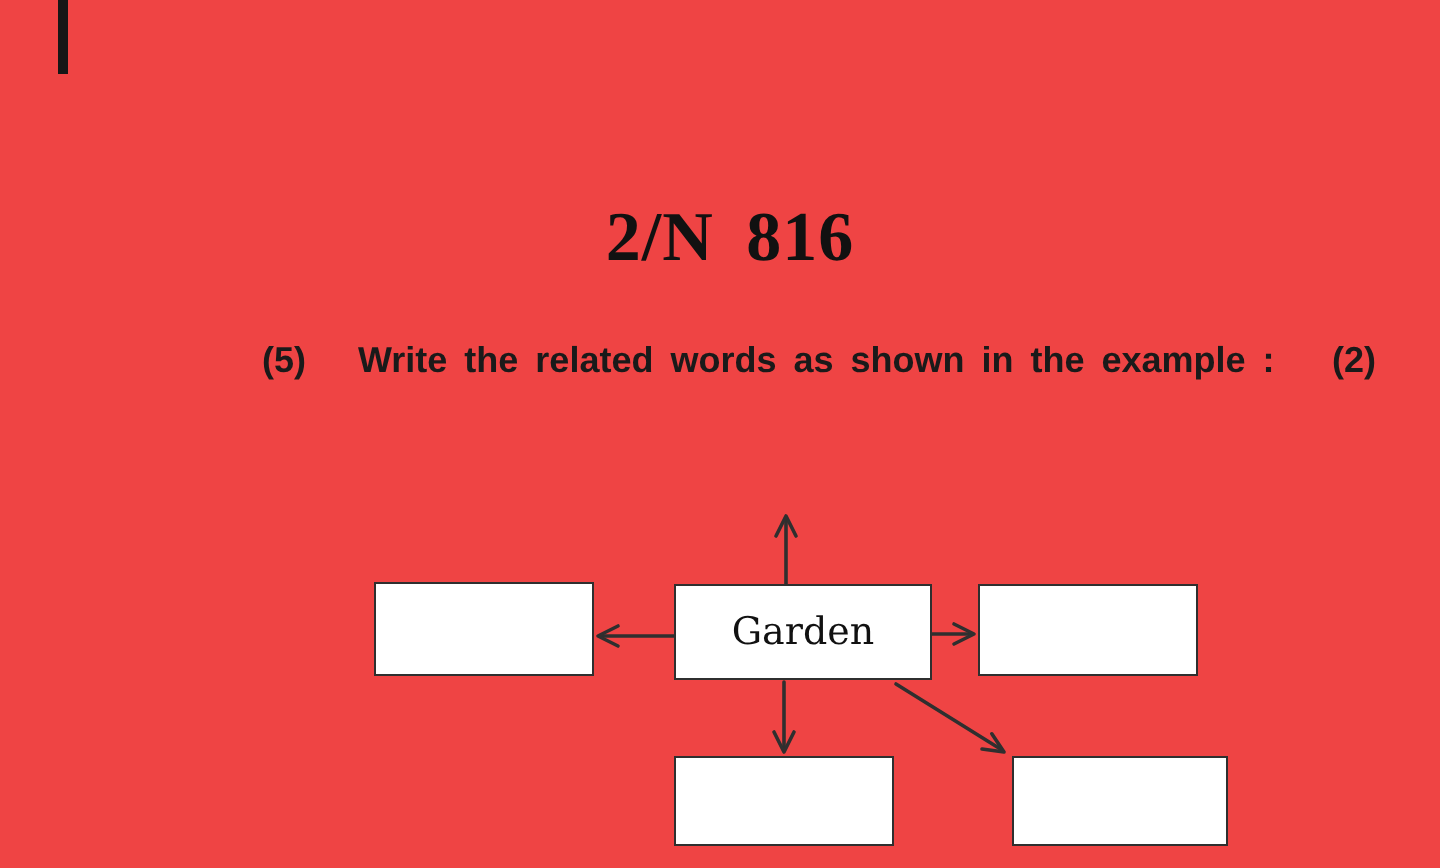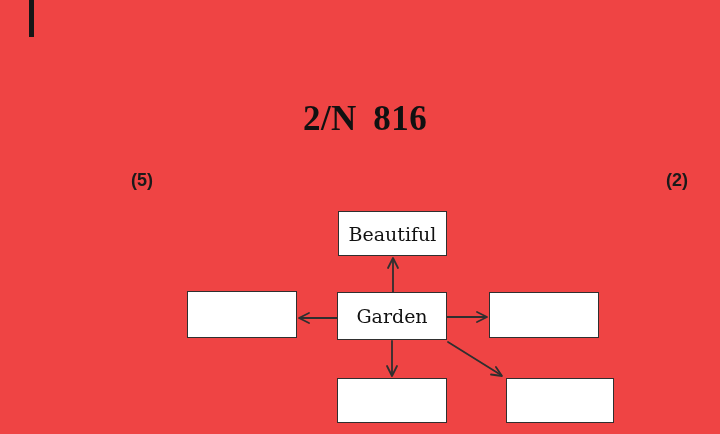--- a/index.html
+++ b/index.html
@@ -50,21 +50,21 @@
     background: #ffffff;
     display: flex;
     align-items: center;
     justify-content: center;
     font-family: "DejaVu Serif", "Liberation Serif", serif;
     font-size: 19px;
     color: #111111;
     white-space: nowrap;
   }
   .box-top          { left: 338px; top: 211px; width: 109px; height: 45px; }
-  .box-center       { left: 337px; top: 292px; width: 110px; height: 48px; }
+  .box-center       { left: 337px; top: 292px; width: 129px; height: 48px; }
   .box-left         { left: 187px; top: 291px; width: 110px; height: 47px; }
   .box-right        { left: 489px; top: 292px; width: 110px; height: 46px; }
   .box-bottom       { left: 337px; top: 378px; width: 110px; height: 45px; }
   .box-bottom-right { left: 506px; top: 378px; width: 108px; height: 45px; }
   .arrow-layer {
     position: absolute;
     left: 0; top: 0;
     width: 720px; height: 434px;
     pointer-events: none;
   }
@@ -79,20 +79,21 @@
 </head>
 <body>
 
 <div class="page">
 
   <div class="scan-mark"></div>
 
   <div class="paper-title">2/N 816</div>
 
   <span class="q-num">(5)</span>
+  <span class="q-text">Write the related words as shown in the example :</span>
   <span class="q-marks">(2)</span>
 
   <svg class="arrow-layer" viewBox="0 0 720 434" aria-hidden="true">
     <g>
       <path d="M393,292 L393,259"></path>
       <polyline points="388,268 393,258 398,268"></polyline>
     </g>
     <g>
       <path d="M337,318 L300,318"></path>
       <polyline points="309,313 299,318 309,323"></polyline>
@@ -104,23 +105,20 @@
     <g>
       <path d="M392,341 L392,375"></path>
       <polyline points="387,366 392,376 397,366"></polyline>
     </g>
     <g>
       <path d="M448,342 L501,375"></path>
       <polyline points="491,374.5 502,376 495.9,366.9"></polyline>
     </g>
   </svg>
 
-  <div class="dbox box-top">
-    <span>Beautiful</span>
-  </div>
 
   <div class="dbox box-center">
     <span>Garden</span>
   </div>
 
   <div class="dbox box-left">
     <span></span>
   </div>
 
   <div class="dbox box-right">

